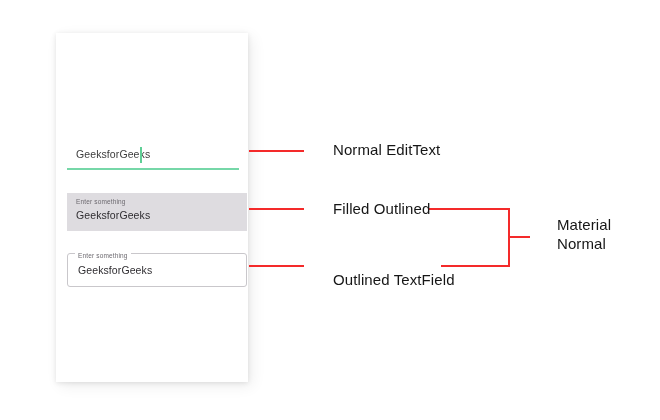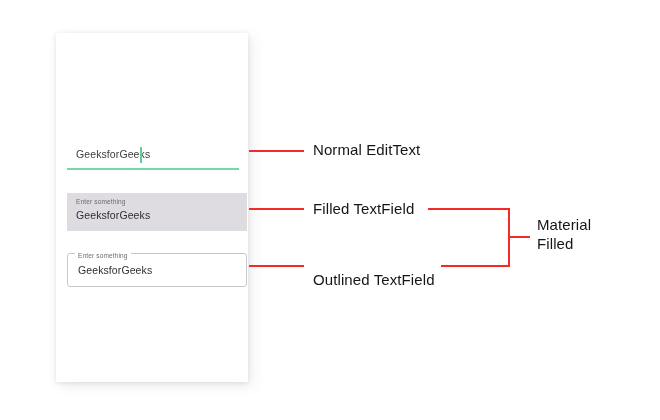--- a/index.html
+++ b/index.html
@@ -123,20 +123,21 @@
     white-space: nowrap;
   }
 
   
   .annotation-label {
     position: absolute;
     font-size: 15px;
     color: #161616;
     letter-spacing: .1px;
     white-space: nowrap;
+    margin-left: 20px;
   }
   #label-normal    { left: 313px; top: 141px; }
   #label-filled    { left: 313px; top: 200px; }
   #label-outlined  { left: 313px; top: 271px; }
   #label-material  {
     left: 537px;
     top: 215px;
     line-height: 19px;
     white-space: normal;
     width: 90px;
@@ -186,15 +187,15 @@
 <div class="leader leader-h" id="leader-normal"></div>
 <div class="leader leader-h" id="leader-filled-l"></div>
 <div class="leader leader-h" id="leader-outlined-l"></div>
 
 <div class="leader leader-h" id="leader-filled-r"></div>
 <div class="leader leader-h" id="leader-outlined-r"></div>
 <div class="leader leader-v" id="bracket-vertical"></div>
 <div class="leader leader-h" id="bracket-stub"></div>
 
 <div class="annotation-label" id="label-normal">Normal EditText</div>
-<div class="annotation-label" id="label-filled">Filled TextField</div>
+<div class="annotation-label" id="label-filled">Filled Outlined</div>
 <div class="annotation-label" id="label-outlined">Outlined TextField</div>
-<div class="annotation-label" id="label-material">Material Filled</div>
+<div class="annotation-label" id="label-material">Material Normal</div>
 
 </body></html>

